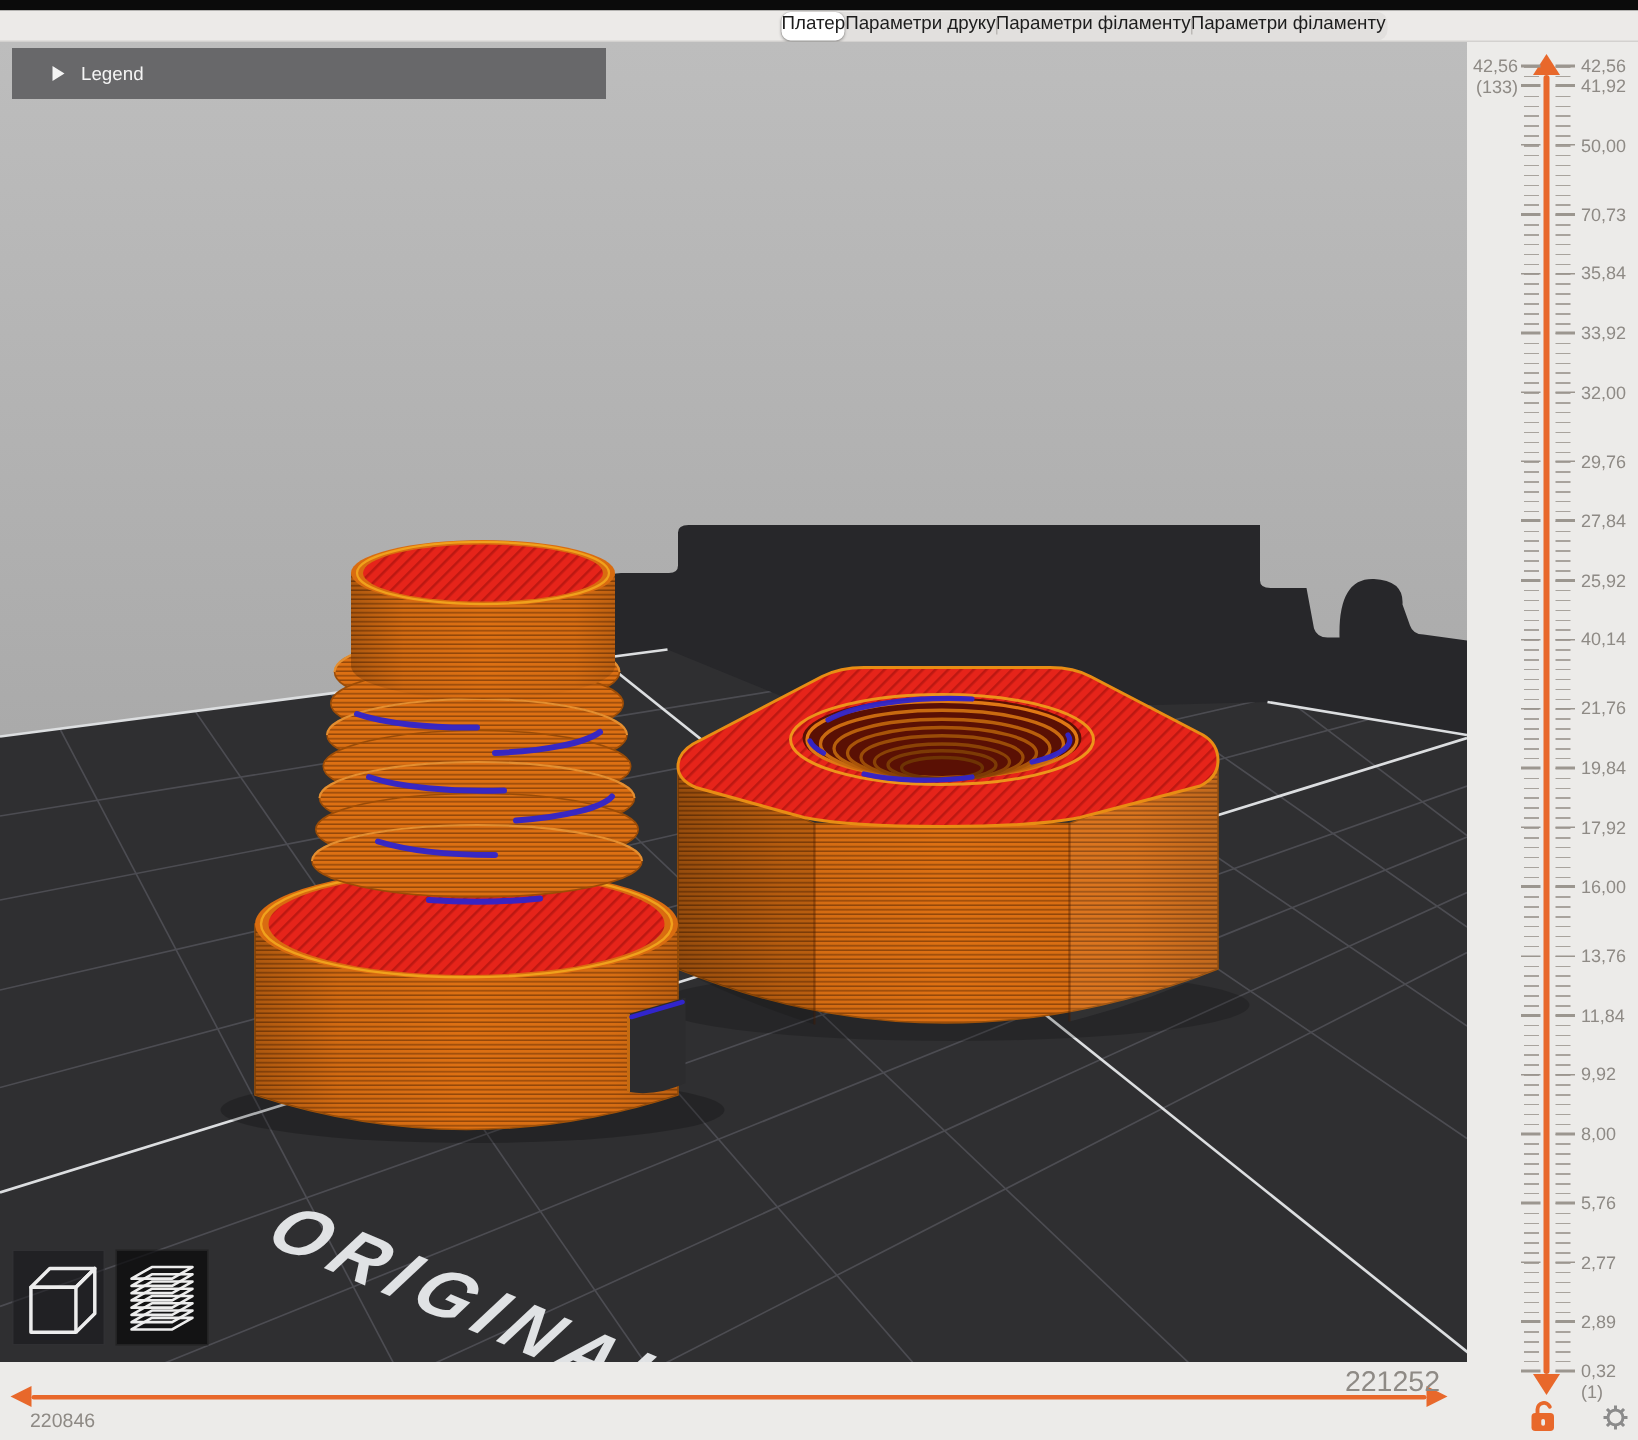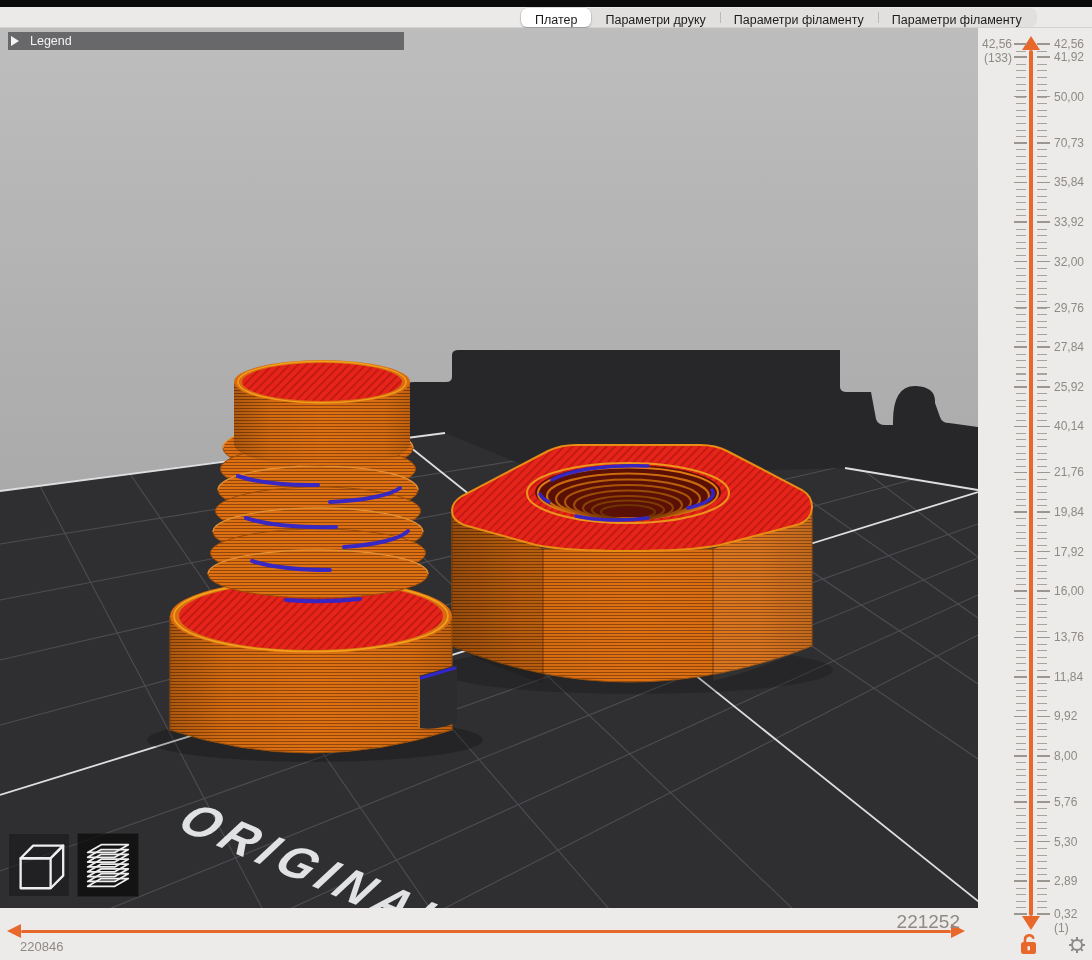--- a/index.html
+++ b/index.html
@@ -18,43 +18,43 @@
   .tabbar {
     position:absolute; left:0; top:7px; width:1092px; height:21px;
     background:#eceae8; border-bottom:1px solid #d3d1cf;
   }
   .seg-control {
     position:absolute; left:520px; top:1px; height:19px;
     display:flex; align-items:stretch;
     background:#e2e0de; border-radius:7px; padding:0 1px;
   }
   .seg-item {
-    position:relative; display:flex; align-items:flex-end;
-    padding:0 14px; font-size:12.5px; color:#1c1c1c;
+    position:relative; display:flex; align-items:flex-start;
+    padding:0 0; font-size:12.5px; color:#1c1c1c;
     white-space:nowrap; cursor:default; border-radius:6px;
   }
   .seg-item.selected {
     background:#ffffff; box-shadow:0 1px 2px rgba(0,0,0,0.28), 0 0 0 0.5px rgba(0,0,0,0.08);
   }
   .seg-item + .seg-item::before {
     content:""; position:absolute; left:0; top:4px; bottom:4px; width:1px; background:#bcb9b6;
   }
   .seg-item.selected + .seg-item::before, .seg-item:first-child::before { display:none; }
 
   
   .viewport {
     position:absolute; left:0; top:28px; width:978px; height:880px; overflow:hidden;
     background:#a8a8a8;
   }
   .viewport svg.scene { position:absolute; left:0; top:0; display:block; }
 
   .legend-bar {
-    position:absolute; left:8px; top:4px; width:396px; height:18px;
+    position:absolute; left:8px; top:4px; width:396px; height:34px;
     background:rgba(99,99,101,0.95); display:flex; align-items:center; gap:11px;
-    padding-left:3px; z-index:5;
+    padding-left:27px; z-index:5;
   }
   .legend-arrow {
     width:0; height:0; border-left:8px solid #f4f4f4;
     border-top:5px solid transparent; border-bottom:5px solid transparent;
   }
   .legend-label { color:#f4f4f4; font-size:12.5px; }
 
   .view-toggles { position:absolute; left:8px; top:805px; display:flex; gap:7px; z-index:5; }
   .view-tile {
     width:62px; height:64px; display:flex; align-items:center; justify-content:center;
@@ -425,21 +425,21 @@
 
       <div class="tick" style="top: 774.08px;">
         <span class="dash l"></span>
         <span class="dash r"></span>
         <span class="tick-label">5,76</span>
       </div>
 
       <div class="tick" style="top: 813.632px;">
         <span class="dash l"></span>
         <span class="dash r"></span>
-        <span class="tick-label">5,30</span>
+        <span class="tick-label">2,77</span>
       </div>
 
       <div class="tick" style="top: 853.184px;">
         <span class="dash l"></span>
         <span class="dash r"></span>
         <span class="tick-label">2,89</span>
       </div>
 
       <div class="tick" style="top: 886.144px;">
         <span class="dash l"></span>

